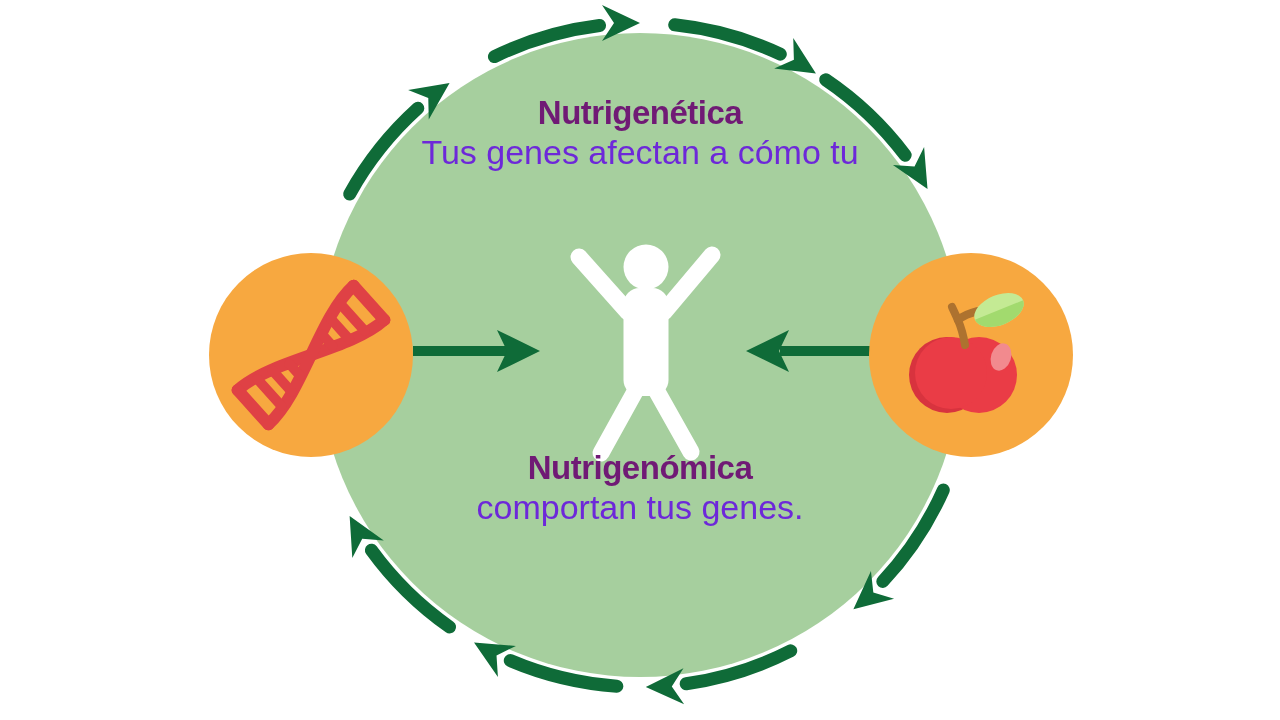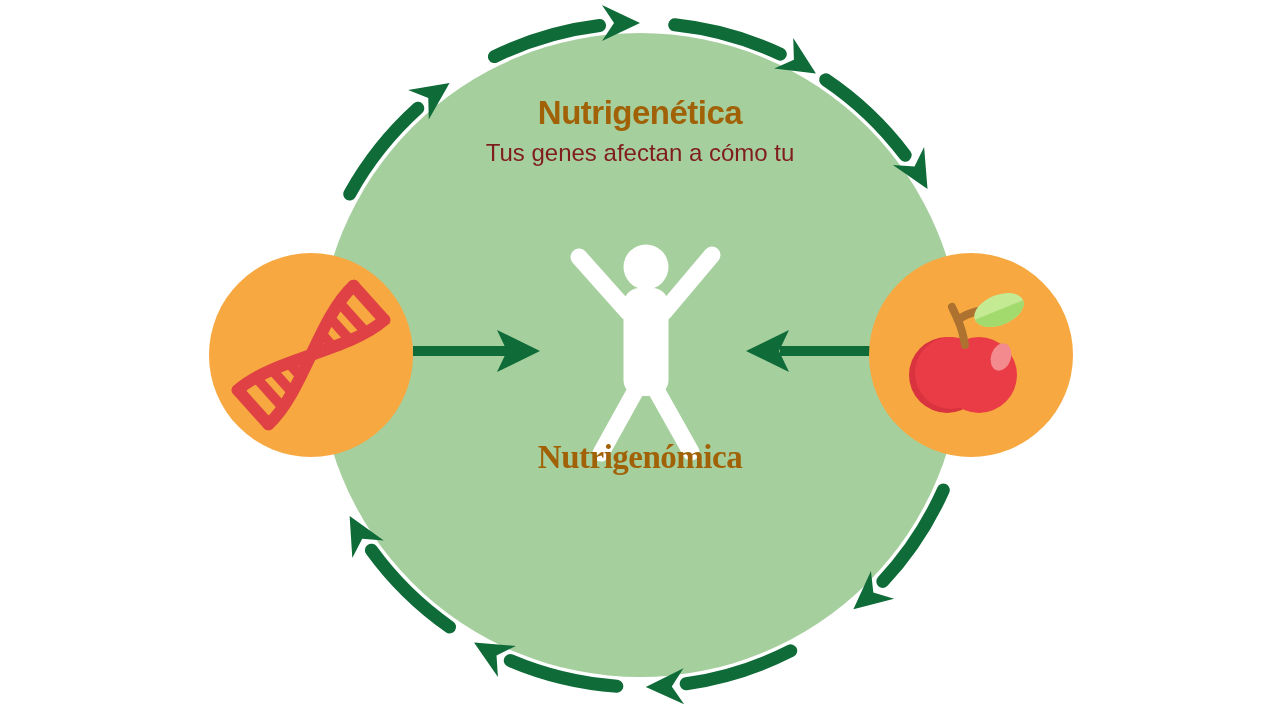--- a/index.html
+++ b/index.html
@@ -12,32 +12,32 @@
   }
   svg.layer { position: absolute; left: 0; top: 0; }
   .text-block {
     position: absolute;
     left: 340px;
     width: 600px;
     text-align: center;
     pointer-events: none;
   }
   .text-block.top { top: 94px; }
-  .text-block.bottom { top: 438px; font-family: Liberation Serif, serif; }
+  .text-block.bottom { top: 449px; }
   .cycle-title {
     font-size: 33px;
     font-weight: 900;
     letter-spacing: -0.5px;
-    color: #a16207;
+    color: #701a75;
     line-height: 38px;
   }
   .cycle-desc {
-    font-size: 24px;
+    font-size: 34px;
     font-weight: 400;
-    color: #7f1d1d;
+    color: #6d28d9;
     line-height: 37px;
     margin-top: 2px;
   }
 </style>
 </head>
 <body>
 
 <div class="stage">
 
   <svg class="layer" width="1280" height="720" viewBox="0 0 1280 720">
@@ -131,16 +131,17 @@
   <div class="text-block top">
     <div class="cycle-title">Nutrigenética</div>
     <div class="cycle-desc">
       <div>Tus genes afectan a cómo tu</div>
     </div>
   </div>
 
   <div class="text-block bottom">
     <div class="cycle-title">Nutrigenómica</div>
     <div class="cycle-desc">
+      <div>comportan tus genes.</div>
     </div>
   </div>
 
 </div>
 
 </body></html>

